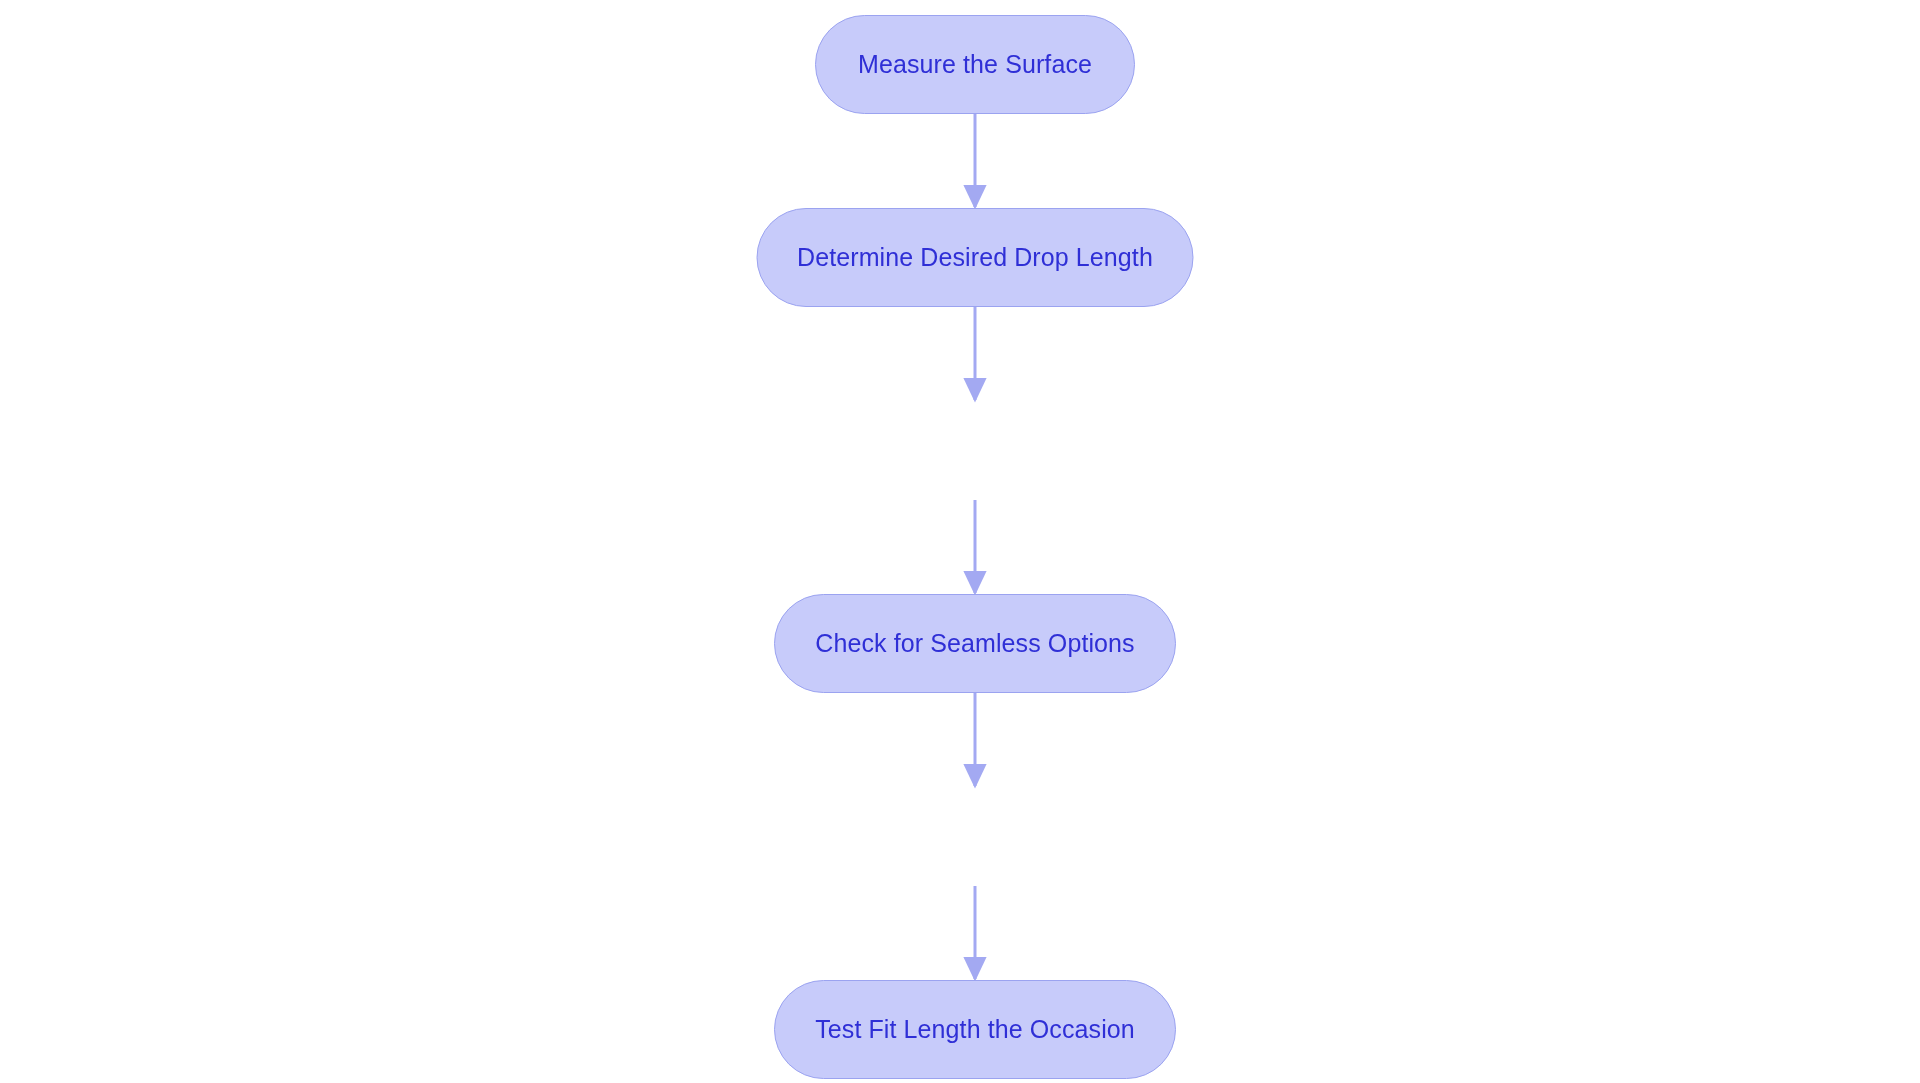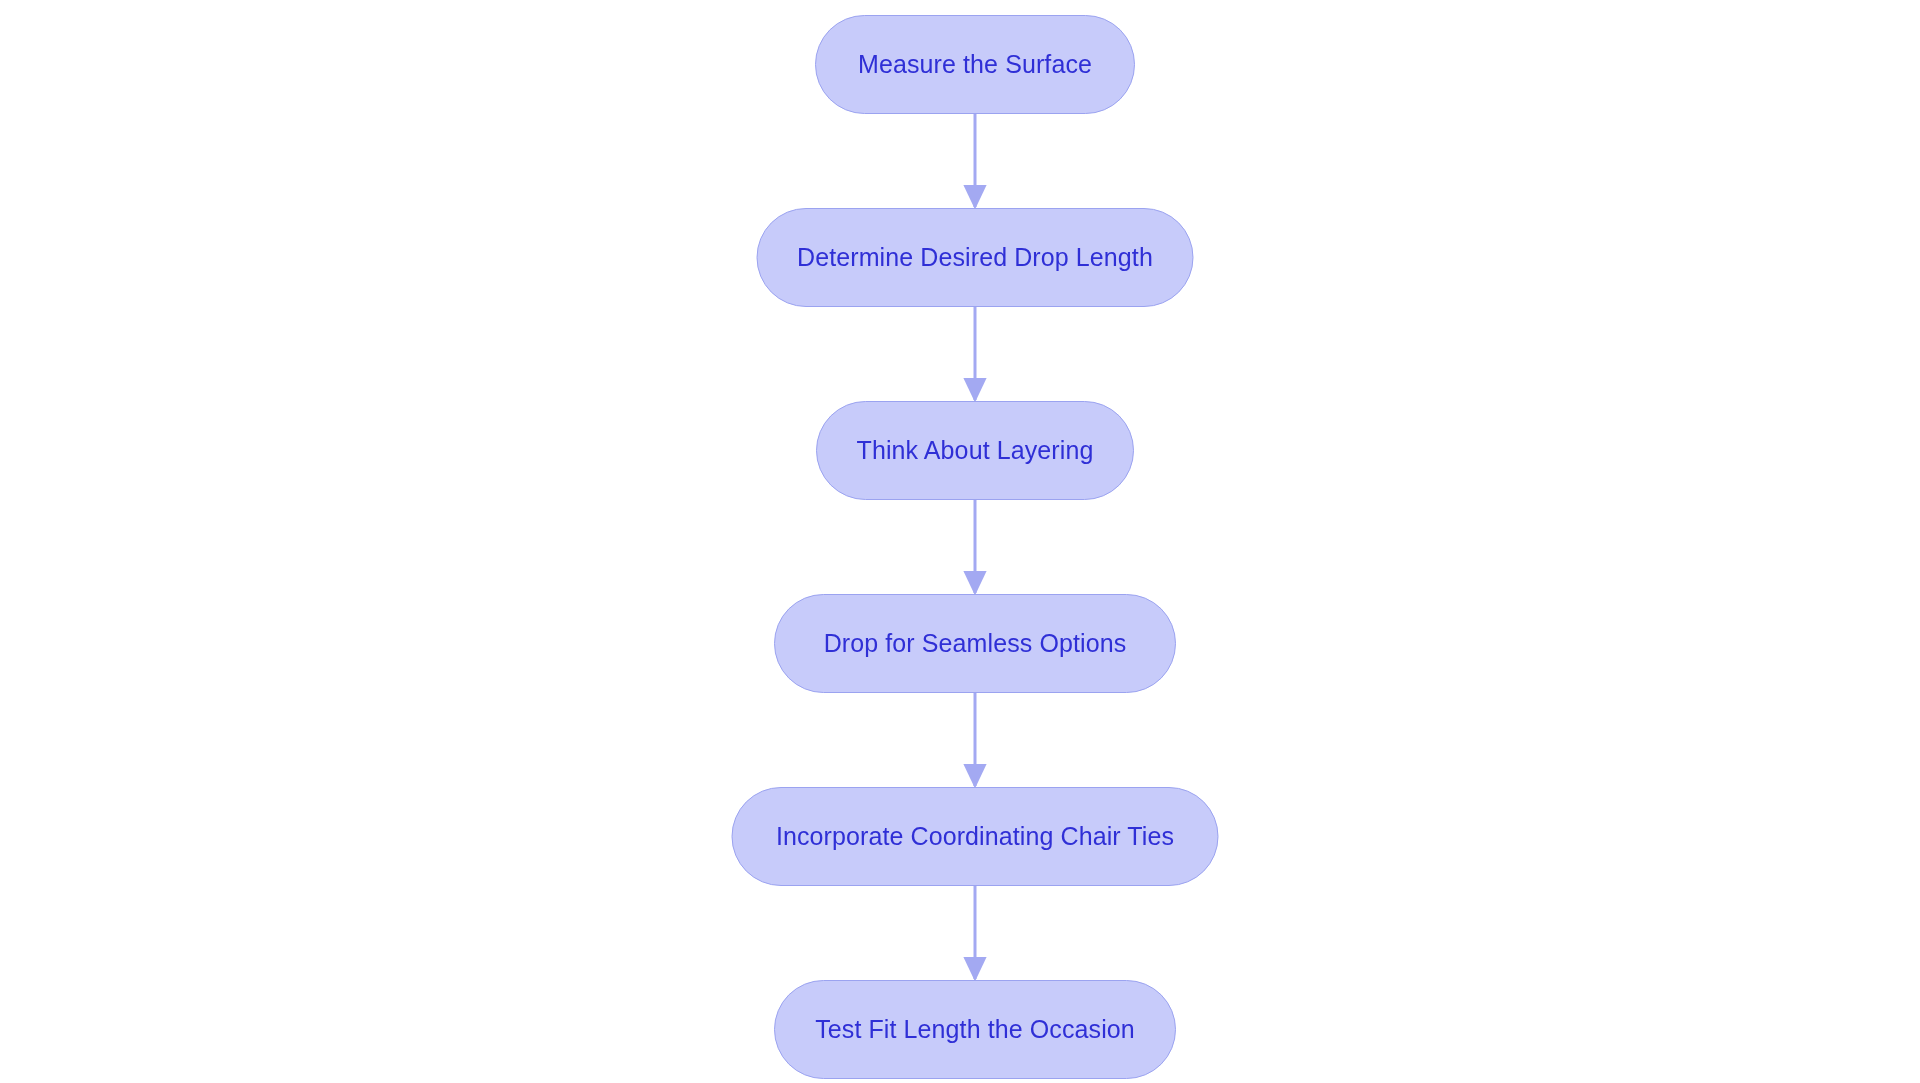--- a/index.html
+++ b/index.html
@@ -75,27 +75,21 @@
       </g>
   </svg>
 
   <div id="node-layer">
       <div class="flow-node" style="left: 975px; top: 14.5px; width: 320px; height: 99px; background: rgb(199, 203, 250); border-color: rgb(155, 163, 240);">
         <span class="flow-node-label" style="color: rgb(47, 47, 214);">Measure the Surface</span>
       </div>
       <div class="flow-node" style="left: 975px; top: 207.5px; width: 437px; height: 99px; background: rgb(199, 203, 250); border-color: rgb(155, 163, 240);">
         <span class="flow-node-label" style="color: rgb(47, 47, 214);">Determine Desired Drop Length</span>
       </div>
-      <div class="flow-node" style="left: 975px; top: 400.5px; width: 318px; height: 99px; background: rgb(199, 203, 250); border-color: rgb(155, 163, 240);">
-        <span class="flow-node-label" style="color: rgb(47, 47, 214);">Think About Layering</span>
-      </div>
       <div class="flow-node" style="left: 975px; top: 593.5px; width: 402px; height: 99px; background: rgb(199, 203, 250); border-color: rgb(155, 163, 240);">
-        <span class="flow-node-label" style="color: rgb(47, 47, 214);">Drop for Seamless Options</span>
-      </div>
-      <div class="flow-node" style="left: 975px; top: 786.5px; width: 487px; height: 99px; background: rgb(199, 203, 250); border-color: rgb(155, 163, 240);">
-        <span class="flow-node-label" style="color: rgb(47, 47, 214);">Incorporate Coordinating Chair Ties</span>
+        <span class="flow-node-label" style="color: rgb(47, 47, 214);">Check for Seamless Options</span>
       </div>
       <div class="flow-node" style="left: 975px; top: 979.5px; width: 402px; height: 99px; background: rgb(199, 203, 250); border-color: rgb(155, 163, 240);">
         <span class="flow-node-label" style="color: rgb(47, 47, 214);">Test Fit Length the Occasion</span>
       </div>
     </div>
 
 </div>
 
 </body></html>

